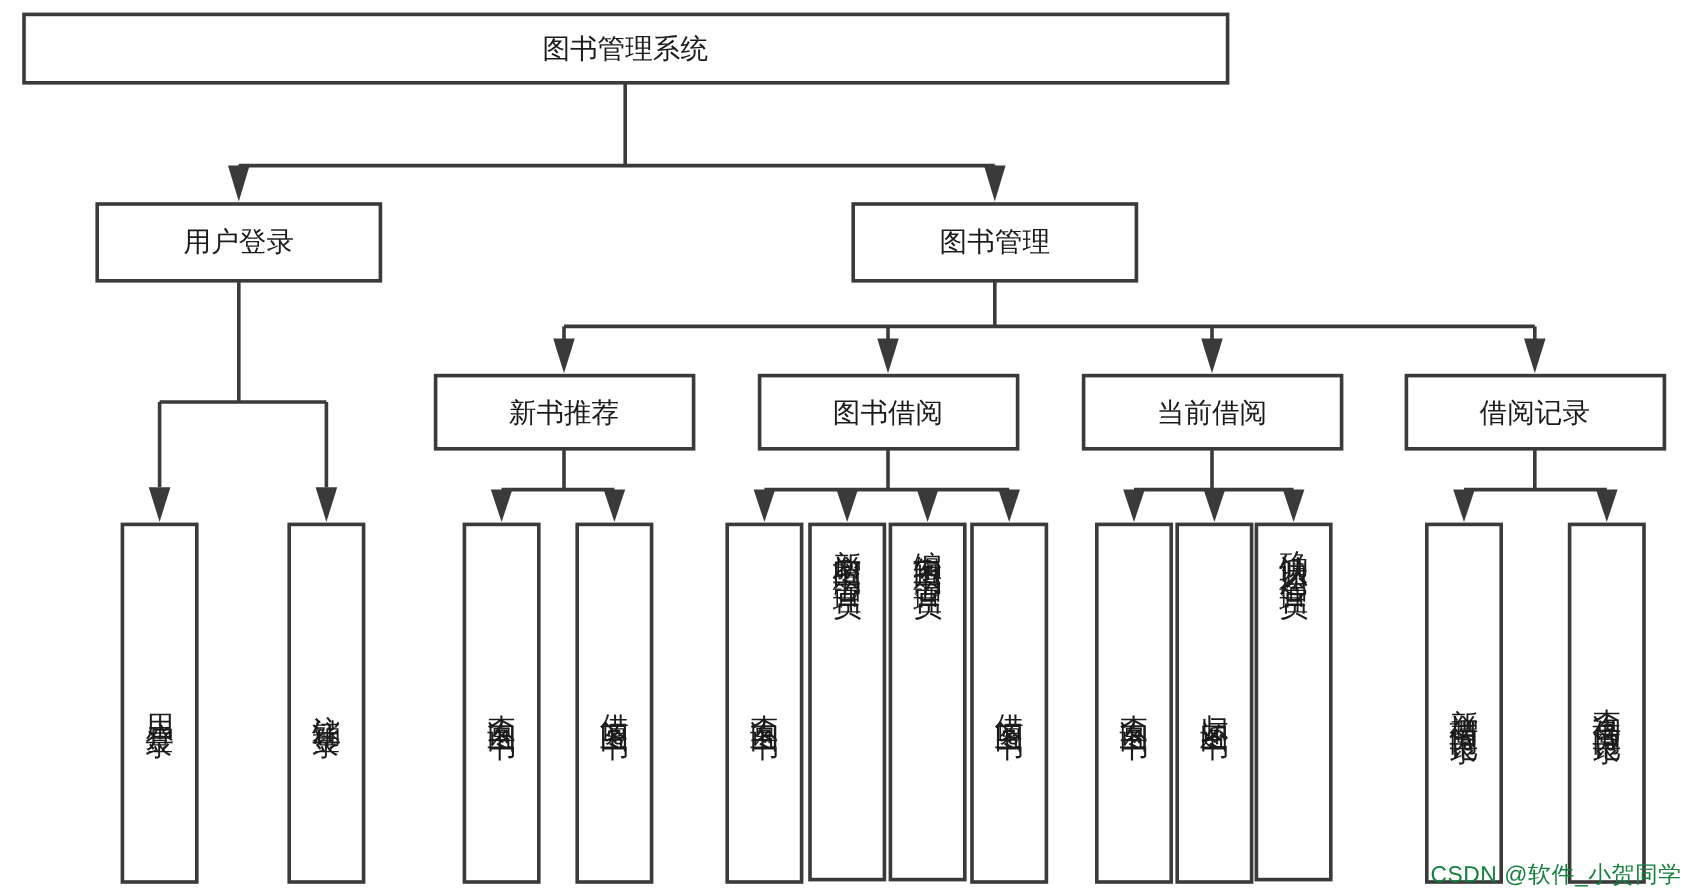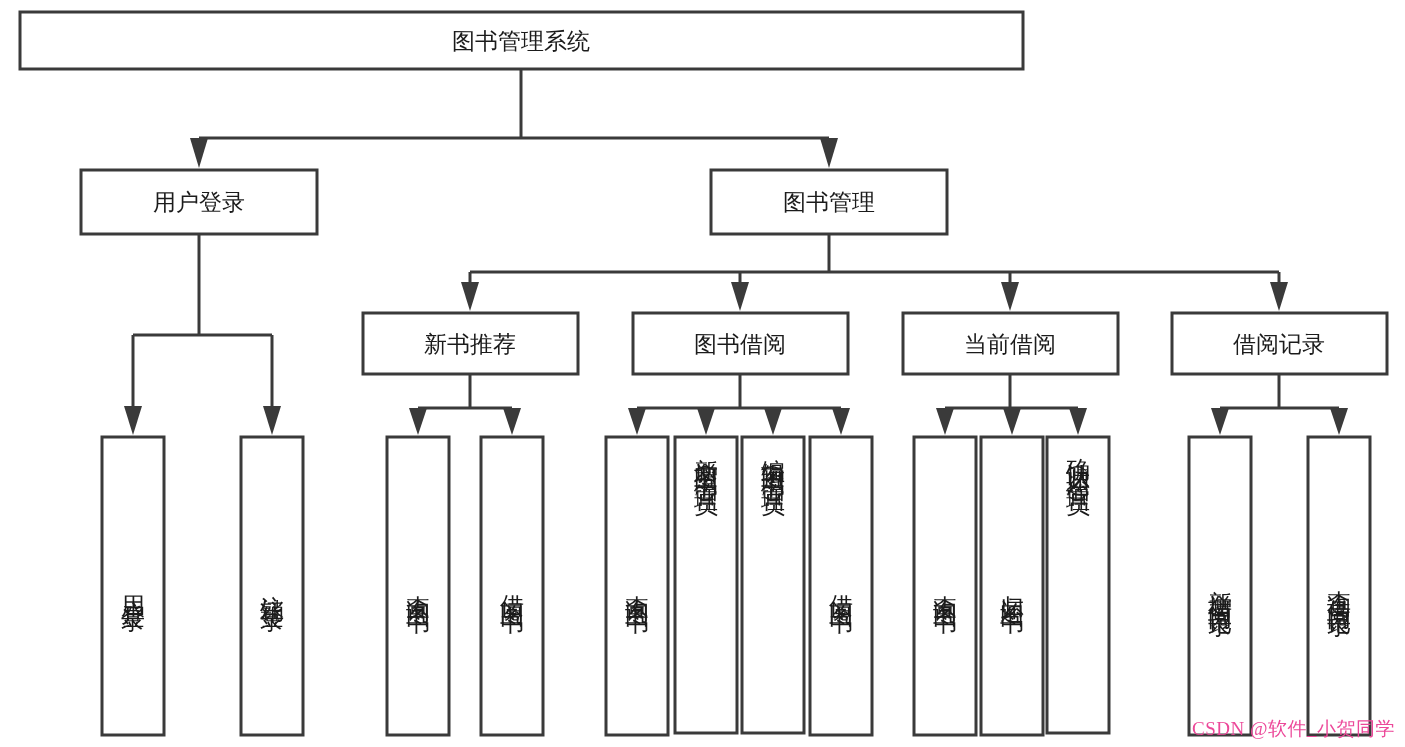--- a/index.html
+++ b/index.html
@@ -67,23 +67,23 @@
     font-size: 24px;
     line-height: 1.0;
     letter-spacing: 5px;
     color: #1b1b1b;
     text-align: center;
   }
   .watermark {
     position: absolute;
     left: 1192px;
     top: 716px;
-    font-family: Liberation Serif, serif;
+    font-family: Liberation Sans, sans-serif;
     font-size: 19px;
-    color: #ec4899;
+    color: #15803d;
     letter-spacing: 0.5px;
     white-space: nowrap;
   }
 </style>
 </head>
 <body>
 
 <div id="diagram-root">
 
   <svg id="flowchart" viewBox="0 0 1405 747">

